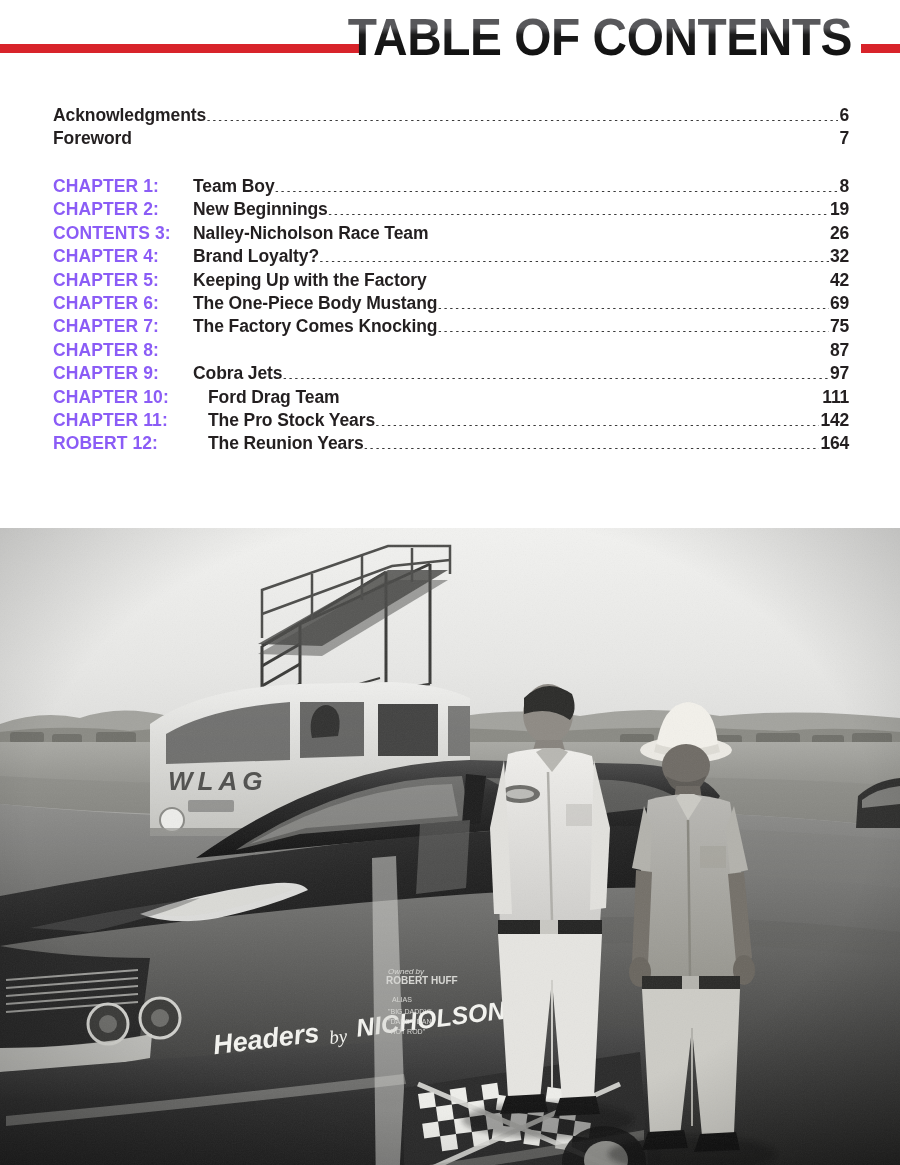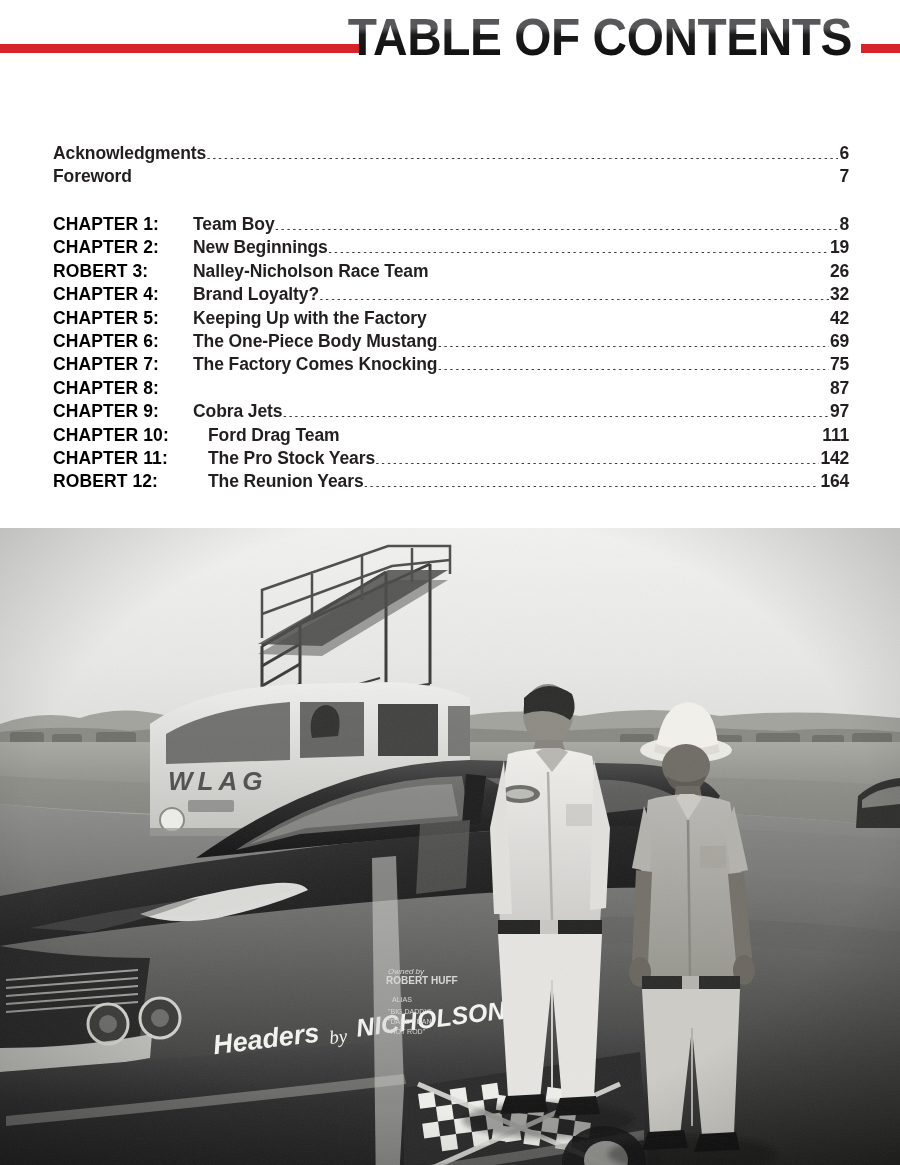--- a/index.html
+++ b/index.html
@@ -58,37 +58,36 @@
     color: transparent;
     -webkit-text-fill-color: transparent;
   }
 
   
   #toc {
     position: absolute;
     left: 53px;
     top: 104px;
     width: 796px;
-    margin-top: 38px;
   }
   .toc-row {
     display: flex;
     align-items: baseline;
     width: 100%;
     font-size: 17.5px;
     line-height: 23.4px;
     font-weight: bold;
     color: #231f20;
     white-space: nowrap;
   }
   .toc-row.front {
     line-height: 22.5px;
   }
   .chapter-label {
-    color: #000000;
+    color: #8b5cf6;
     font-weight: bold;
     letter-spacing: 0.1px;
     flex: 0 0 auto;
     padding-right: 22px;
   }
   .chapter-label.wide {
     min-width: 133px;
   }
   .chapter-label.narrow {
     min-width: 118px;
@@ -167,21 +166,21 @@
     <span class="leader"></span>
     <span class="toc-page">8</span>
   </div>
   <div class="toc-row">
     <span class="chapter-label narrow">CHAPTER 2:</span>
     <span class="toc-title">New Beginnings </span>
     <span class="leader"></span>
     <span class="toc-page">19</span>
   </div>
   <div class="toc-row">
-    <span class="chapter-label narrow">ROBERT 3:</span>
+    <span class="chapter-label narrow">CONTENTS 3:</span>
     <span class="toc-title">Nalley-Nicholson Race Team </span>
     <span class="leader"></span>
     <span class="toc-page">26</span>
   </div>
   <div class="toc-row">
     <span class="chapter-label narrow">CHAPTER 4:</span>
     <span class="toc-title">Brand Loyalty? </span>
     <span class="leader"></span>
     <span class="toc-page">32</span>
   </div>

